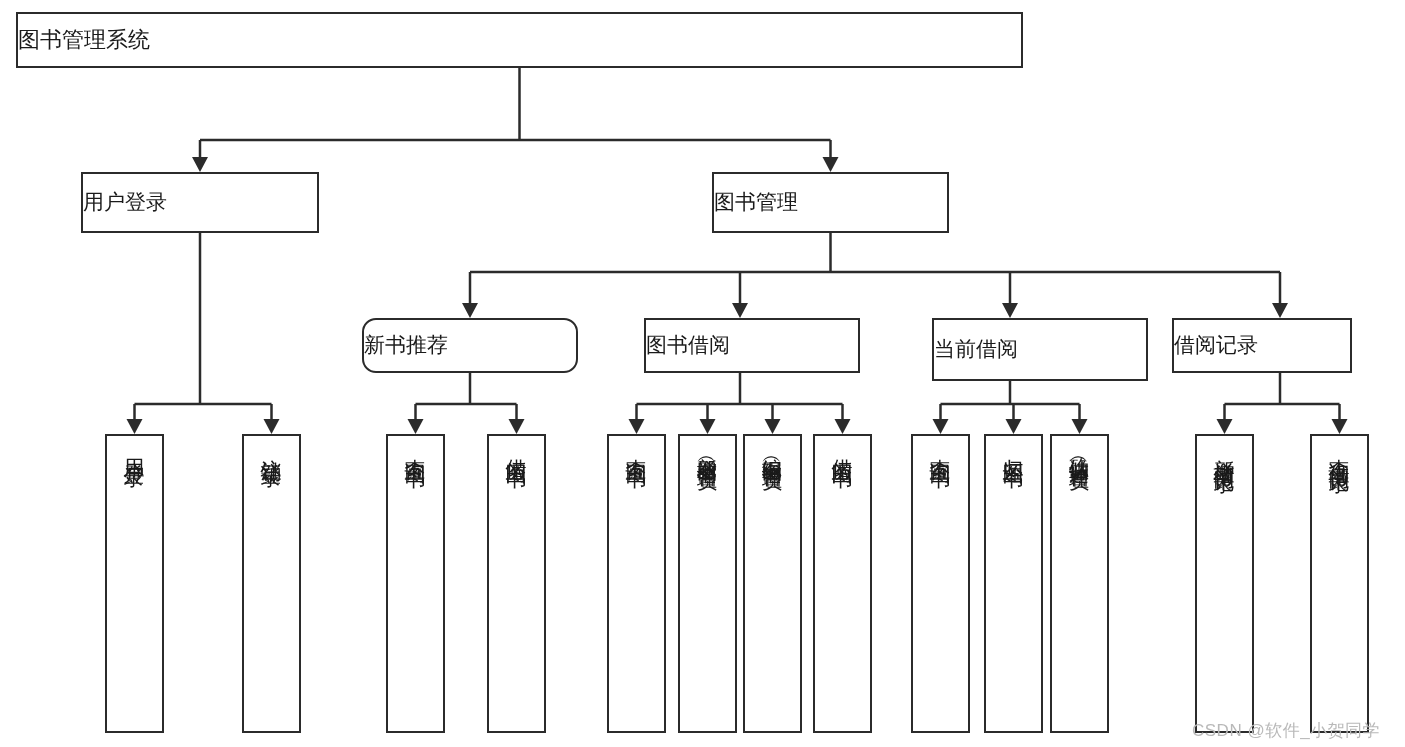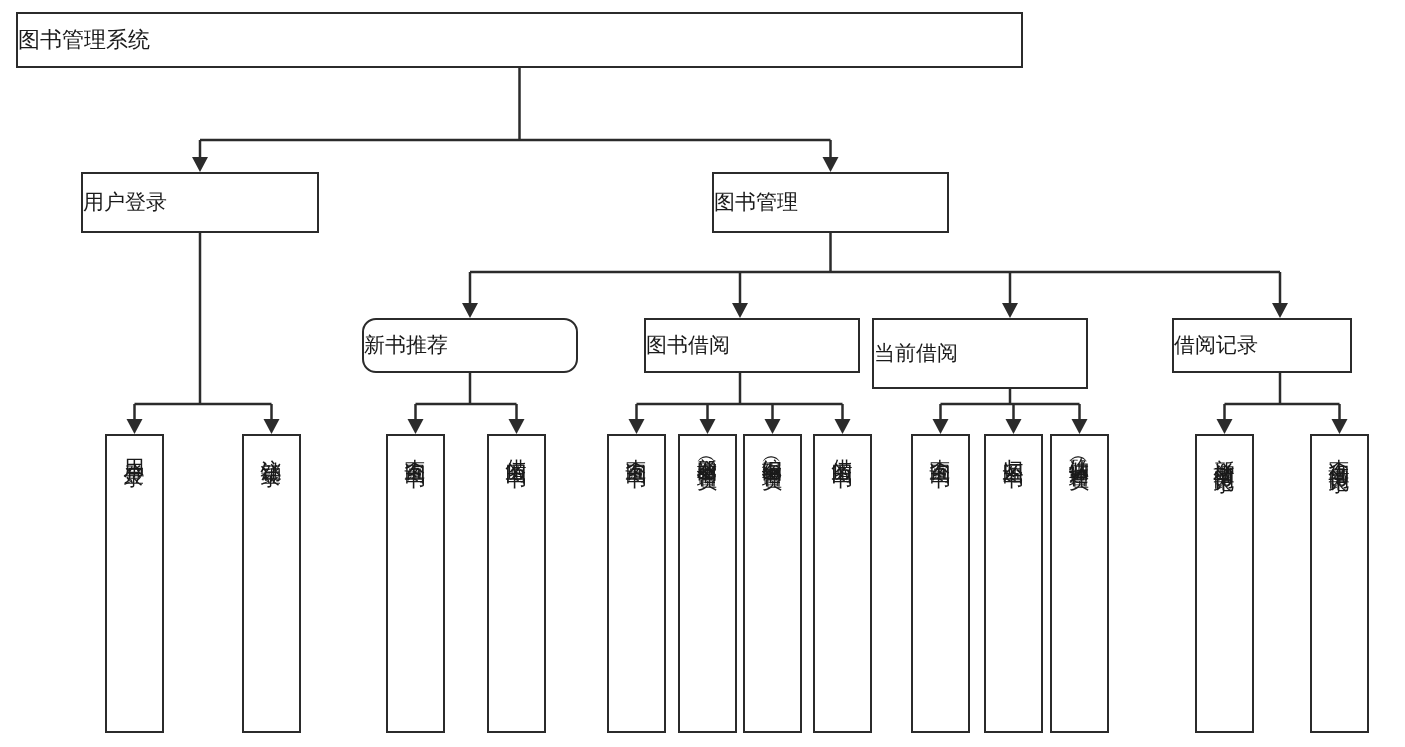--- a/index.html
+++ b/index.html
@@ -139,21 +139,21 @@
       </div>
       <div class="node horiz" style="left: 712px; top: 172px; width: 237px; height: 61px; border-color: rgb(43, 43, 43); background: rgb(255, 255, 255); color: rgb(26, 26, 26);">
         <span class="node-label">图书管理</span>
       </div>
       <div class="node horiz" style="left: 362px; top: 318px; width: 216px; height: 55px; border-color: rgb(43, 43, 43); background: rgb(255, 255, 255); color: rgb(26, 26, 26); border-radius: 14px;">
         <span class="node-label">新书推荐</span>
       </div>
       <div class="node horiz" style="left: 644px; top: 318px; width: 216px; height: 55px; border-color: rgb(43, 43, 43); background: rgb(255, 255, 255); color: rgb(26, 26, 26);">
         <span class="node-label">图书借阅</span>
       </div>
-      <div class="node horiz" style="left: 872px; top: 318px; width: 216px; height: 71px; border-color: rgb(43, 43, 43); background: rgb(255, 255, 255); color: rgb(26, 26, 26);">
+      <div class="node horiz" style="left: 932px; top: 318px; width: 216px; height: 63px; border-color: rgb(43, 43, 43); background: rgb(255, 255, 255); color: rgb(26, 26, 26);">
         <span class="node-label">当前借阅</span>
       </div>
       <div class="node horiz" style="left: 1172px; top: 318px; width: 180px; height: 55px; border-color: rgb(43, 43, 43); background: rgb(255, 255, 255); color: rgb(26, 26, 26);">
         <span class="node-label">借阅记录</span>
       </div>
       <div class="node vert" style="left: 105px; top: 434px; width: 59px; height: 299px; border-color: rgb(43, 43, 43); background: rgb(255, 255, 255); color: rgb(26, 26, 26);">
         <span class="node-label">用户登录</span>
       </div>
       <div class="node vert" style="left: 242px; top: 434px; width: 59px; height: 299px; border-color: rgb(43, 43, 43); background: rgb(255, 255, 255); color: rgb(26, 26, 26);">
         <span class="node-label">注销登录</span>
@@ -185,13 +185,14 @@
       <div class="node vert tall" style="left: 1050px; top: 434px; width: 59px; height: 299px; border-color: rgb(43, 43, 43); background: rgb(255, 255, 255); color: rgb(26, 26, 26);">
         <span class="node-label">确认归还（管理员）</span>
       </div>
       <div class="node vert" style="left: 1195px; top: 434px; width: 59px; height: 299px; border-color: rgb(43, 43, 43); background: rgb(255, 255, 255); color: rgb(26, 26, 26);">
         <span class="node-label">新增借阅记录</span>
       </div>
       <div class="node vert" style="left: 1310px; top: 434px; width: 59px; height: 299px; border-color: rgb(43, 43, 43); background: rgb(255, 255, 255); color: rgb(26, 26, 26);">
         <span class="node-label">查询借阅记录</span>
       </div>
     </div>
+  <div class="watermark" style="left: 1192px; top: 719px; color: rgb(185, 185, 185);">CSDN @软件_小贺同学</div>
 </div>
 
 </body></html>

